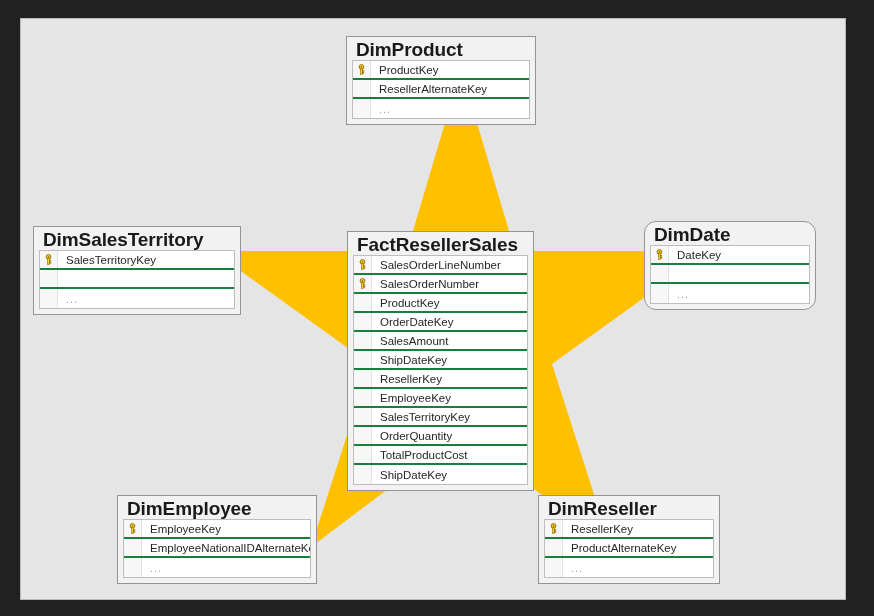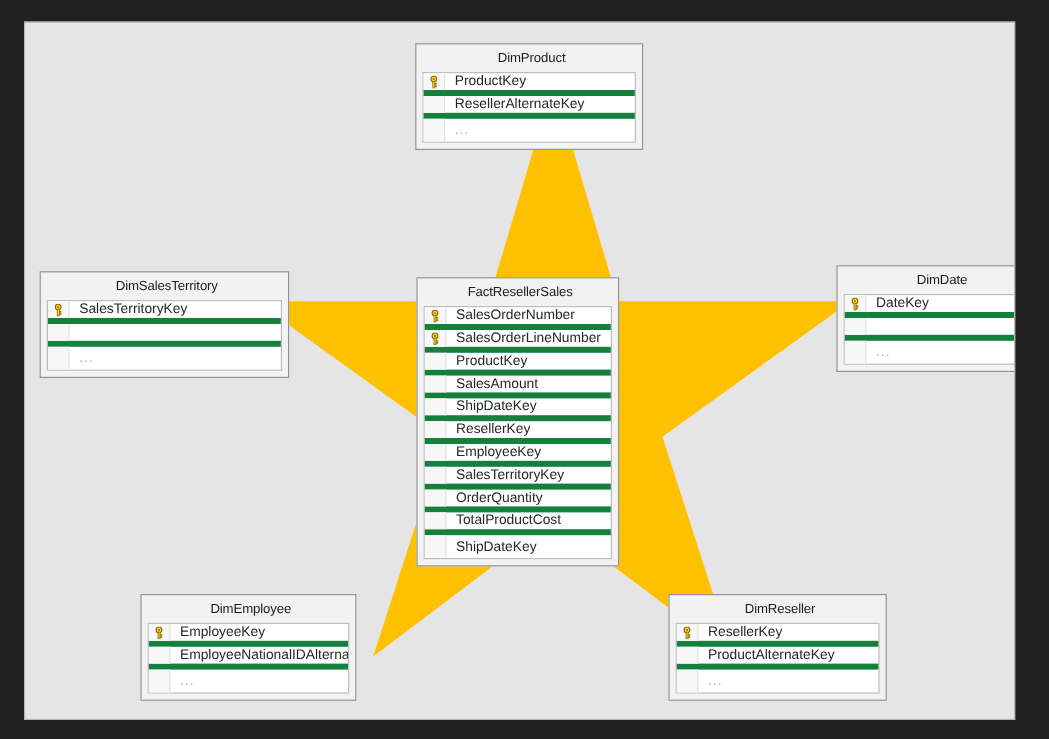--- a/index.html
+++ b/index.html
@@ -34,40 +34,39 @@
     pointer-events: none;
   }
   .tbl {
     position: absolute;
     background: #f2f2f2;
     border: 1px solid #949494;
     box-sizing: border-box;
     padding: 4px 5px 5px 5px;
   }
   .tbl-title {
-    font-size: 11px;
-    font-weight: normal;
+    font-size: 19px;
+    font-weight: bold;
     color: #1a1a1a;
     letter-spacing: -0.1px;
     line-height: 17px;
     padding-left: 4px;
     padding-bottom: 2px;
     white-space: nowrap;
-    text-align: center;
   }
   .grid {
     border: 1px solid #bdbdbd;
     background: #ffffff;
     box-sizing: border-box;
   }
   .row {
     display: flex;
     align-items: stretch;
     height: 19px;
-    border-bottom: 5px solid #15803d;
+    border-bottom: 2px solid #15803d;
     box-sizing: border-box;
   }
   .row:last-child {
     border-bottom: none;
   }
   .gutter {
     width: 18px;
     min-width: 18px;
     background: #f7f7f7;
     border-right: 1px solid #e3e3e3;
@@ -151,53 +150,57 @@
           <div class="row">
             <div class="gutter"></div>
           </div>
           <div class="row">
             <div class="gutter"></div>
             <div class="cell dim">...</div>
           </div>
         </div>
       </div>
 
-    <div class="tbl" id="tbl-fact-reseller-sales" style="left:326px; top:212px; width:169px;">
+    <div class="tbl" id="tbl-fact-reseller-sales" style="left:326px; top:212px; width:187px;">
         <div class="tbl-title">FactResellerSales</div>
         <div class="grid">
           <div class="row">
             <div class="gutter">
               <svg class="key-icon" viewBox="0 0 12 12">
                 <circle cx="6" cy="3.2" r="2.6" fill="#ffcf28" stroke="#8a6d00" stroke-width="1"></circle>
                 <circle cx="6" cy="3.2" r="0.9" fill="#8a6d00"></circle>
                 <rect x="5.1" y="5.2" width="1.9" height="6" fill="#ffcf28" stroke="#8a6d00" stroke-width="0.7"></rect>
                 <rect x="7" y="7.2" width="1.6" height="1" fill="#ffcf28" stroke="#8a6d00" stroke-width="0.6"></rect>
                 <rect x="7" y="9.2" width="1.6" height="1" fill="#ffcf28" stroke="#8a6d00" stroke-width="0.6"></rect>
               </svg>
             </div>
+            <div class="cell">SalesOrderLineNumber</div>
+          </div>
+          <div class="row">
+            <div class="gutter">
+              <svg class="key-icon" viewBox="0 0 12 12">
+                <circle cx="6" cy="3.2" r="2.6" fill="#ffcf28" stroke="#8a6d00" stroke-width="1"></circle>
+                <circle cx="6" cy="3.2" r="0.9" fill="#8a6d00"></circle>
+                <rect x="5.1" y="5.2" width="1.9" height="6" fill="#ffcf28" stroke="#8a6d00" stroke-width="0.7"></rect>
+                <rect x="7" y="7.2" width="1.6" height="1" fill="#ffcf28" stroke="#8a6d00" stroke-width="0.6"></rect>
+                <rect x="7" y="9.2" width="1.6" height="1" fill="#ffcf28" stroke="#8a6d00" stroke-width="0.6"></rect>
+              </svg>
+            </div>
             <div class="cell">SalesOrderNumber</div>
           </div>
           <div class="row">
-            <div class="gutter">
-              <svg class="key-icon" viewBox="0 0 12 12">
-                <circle cx="6" cy="3.2" r="2.6" fill="#ffcf28" stroke="#8a6d00" stroke-width="1"></circle>
-                <circle cx="6" cy="3.2" r="0.9" fill="#8a6d00"></circle>
-                <rect x="5.1" y="5.2" width="1.9" height="6" fill="#ffcf28" stroke="#8a6d00" stroke-width="0.7"></rect>
-                <rect x="7" y="7.2" width="1.6" height="1" fill="#ffcf28" stroke="#8a6d00" stroke-width="0.6"></rect>
-                <rect x="7" y="9.2" width="1.6" height="1" fill="#ffcf28" stroke="#8a6d00" stroke-width="0.6"></rect>
-              </svg>
-            </div>
-            <div class="cell">SalesOrderLineNumber</div>
-          </div>
-          <div class="row">
             <div class="gutter"></div>
             <div class="cell">ProductKey</div>
           </div>
           <div class="row">
             <div class="gutter"></div>
+            <div class="cell">OrderDateKey</div>
+          </div>
+          <div class="row">
+            <div class="gutter"></div>
             <div class="cell">SalesAmount</div>
           </div>
           <div class="row">
             <div class="gutter"></div>
             <div class="cell">ShipDateKey</div>
           </div>
           <div class="row">
             <div class="gutter"></div>
             <div class="cell">ResellerKey</div>
           </div>
@@ -217,21 +220,21 @@
             <div class="gutter"></div>
             <div class="cell">TotalProductCost</div>
           </div>
           <div class="row">
             <div class="gutter"></div>
             <div class="cell">ShipDateKey</div>
           </div>
         </div>
       </div>
 
-    <div class="tbl" id="tbl-dim-date" style="left:676px; top:202px; width:172px;">
+    <div class="tbl" id="tbl-dim-date" style="left:623px; top:202px; width:172px;border-radius:12px;">
         <div class="tbl-title">DimDate</div>
         <div class="grid">
           <div class="row">
             <div class="gutter">
               <svg class="key-icon" viewBox="0 0 12 12">
                 <circle cx="6" cy="3.2" r="2.6" fill="#ffcf28" stroke="#8a6d00" stroke-width="1"></circle>
                 <circle cx="6" cy="3.2" r="0.9" fill="#8a6d00"></circle>
                 <rect x="5.1" y="5.2" width="1.9" height="6" fill="#ffcf28" stroke="#8a6d00" stroke-width="0.7"></rect>
                 <rect x="7" y="7.2" width="1.6" height="1" fill="#ffcf28" stroke="#8a6d00" stroke-width="0.6"></rect>
                 <rect x="7" y="9.2" width="1.6" height="1" fill="#ffcf28" stroke="#8a6d00" stroke-width="0.6"></rect>
@@ -242,21 +245,21 @@
           <div class="row">
             <div class="gutter"></div>
           </div>
           <div class="row">
             <div class="gutter"></div>
             <div class="cell dim">...</div>
           </div>
         </div>
       </div>
 
-    <div class="tbl" id="tbl-dim-employee" style="left:96px; top:476px; width:180px;">
+    <div class="tbl" id="tbl-dim-employee" style="left:96px; top:476px; width:200px;">
         <div class="tbl-title">DimEmployee</div>
         <div class="grid">
           <div class="row">
             <div class="gutter">
               <svg class="key-icon" viewBox="0 0 12 12">
                 <circle cx="6" cy="3.2" r="2.6" fill="#ffcf28" stroke="#8a6d00" stroke-width="1"></circle>
                 <circle cx="6" cy="3.2" r="0.9" fill="#8a6d00"></circle>
                 <rect x="5.1" y="5.2" width="1.9" height="6" fill="#ffcf28" stroke="#8a6d00" stroke-width="0.7"></rect>
                 <rect x="7" y="7.2" width="1.6" height="1" fill="#ffcf28" stroke="#8a6d00" stroke-width="0.6"></rect>
                 <rect x="7" y="9.2" width="1.6" height="1" fill="#ffcf28" stroke="#8a6d00" stroke-width="0.6"></rect>
@@ -268,21 +271,21 @@
             <div class="gutter"></div>
             <div class="cell">EmployeeNationalIDAlternateKey</div>
           </div>
           <div class="row">
             <div class="gutter"></div>
             <div class="cell dim">...</div>
           </div>
         </div>
       </div>
 
-    <div class="tbl" id="tbl-dim-reseller" style="left:536px; top:476px; width:182px;">
+    <div class="tbl" id="tbl-dim-reseller" style="left:517px; top:476px; width:182px;">
         <div class="tbl-title">DimReseller</div>
         <div class="grid">
           <div class="row">
             <div class="gutter">
               <svg class="key-icon" viewBox="0 0 12 12">
                 <circle cx="6" cy="3.2" r="2.6" fill="#ffcf28" stroke="#8a6d00" stroke-width="1"></circle>
                 <circle cx="6" cy="3.2" r="0.9" fill="#8a6d00"></circle>
                 <rect x="5.1" y="5.2" width="1.9" height="6" fill="#ffcf28" stroke="#8a6d00" stroke-width="0.7"></rect>
                 <rect x="7" y="7.2" width="1.6" height="1" fill="#ffcf28" stroke="#8a6d00" stroke-width="0.6"></rect>
                 <rect x="7" y="9.2" width="1.6" height="1" fill="#ffcf28" stroke="#8a6d00" stroke-width="0.6"></rect>

